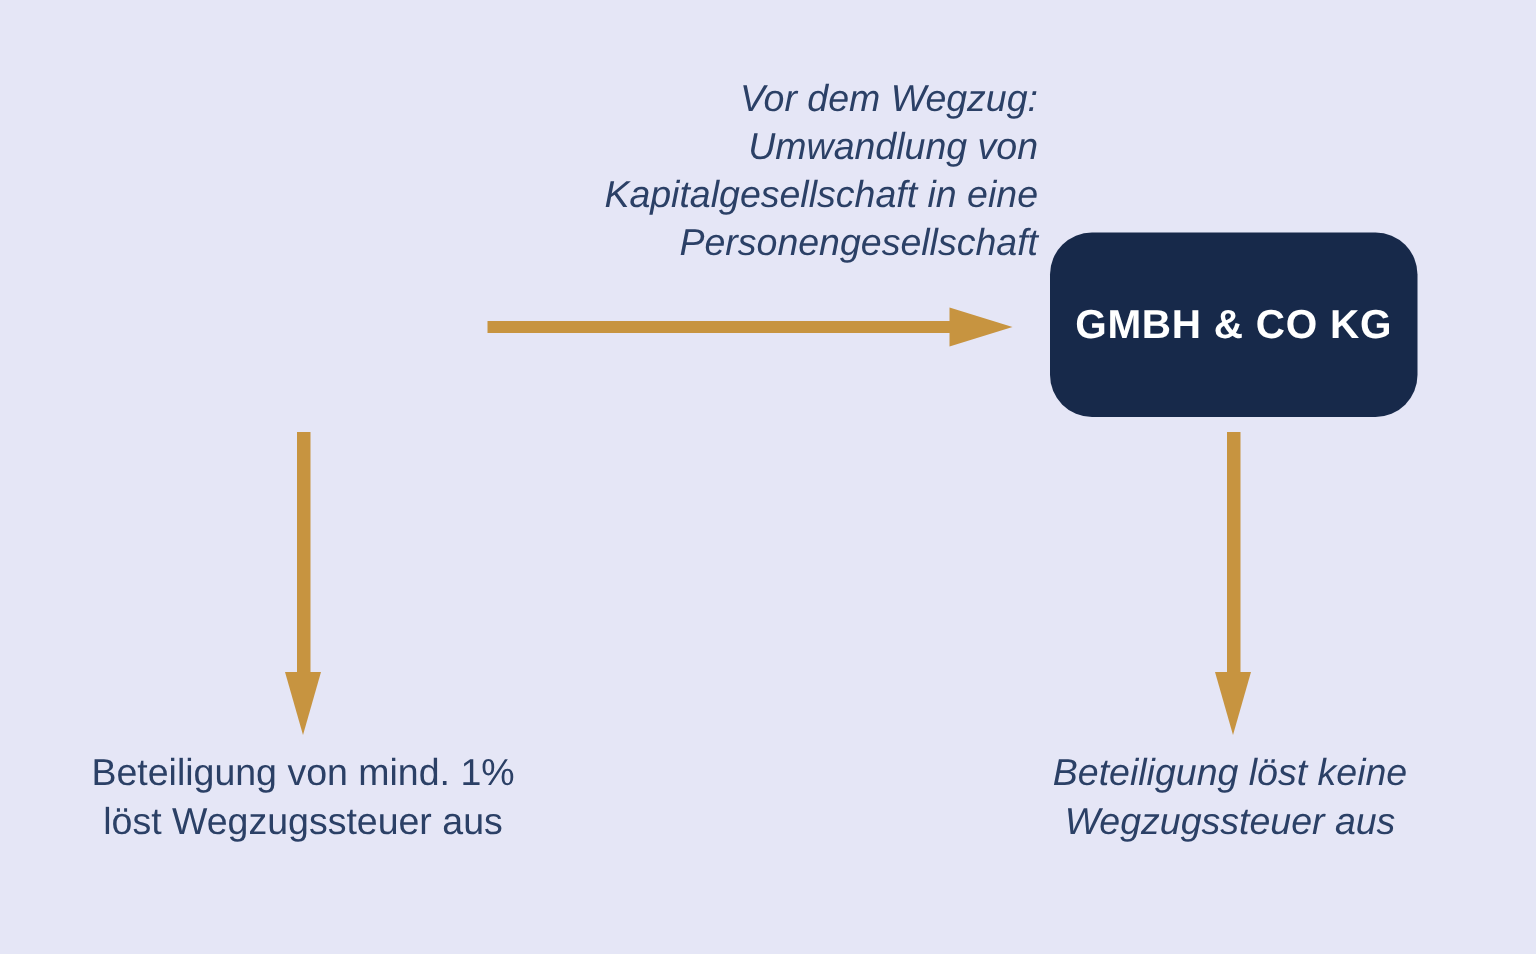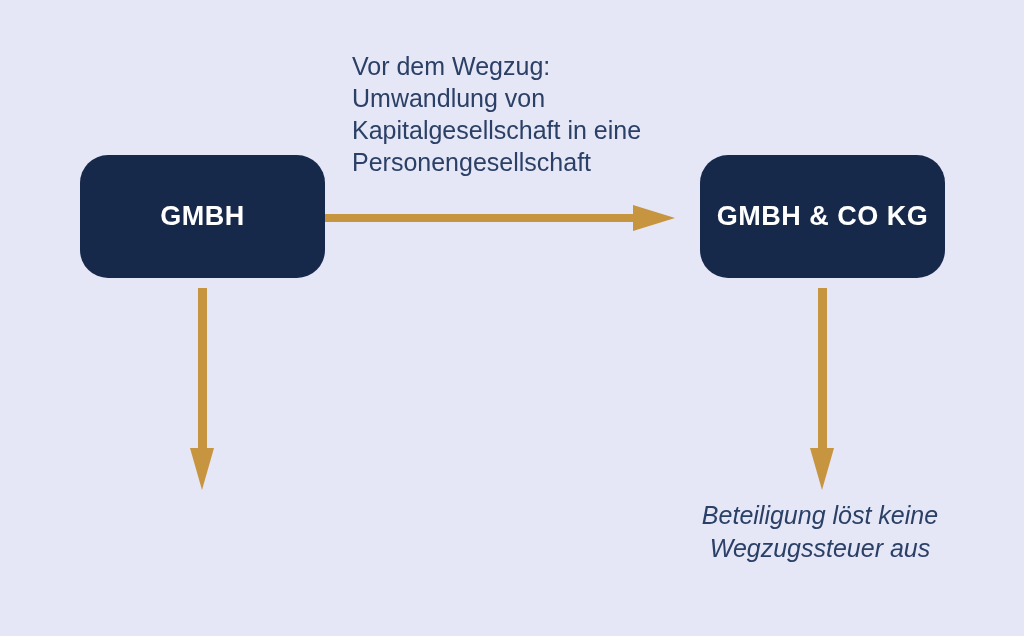--- a/index.html
+++ b/index.html
@@ -40,22 +40,23 @@
     white-space: nowrap;
   }
   .box-left  { left: 80px;  top: 155px; }
   .box-right { left: 700px; top: 155px; }
 
   .annotation {
     position: absolute;
     color: var(--text);
     font-size: 25px;
     line-height: 32px;
-    text-align: left;
+    text-align: right;
     white-space: pre-line;
+    font-style: italic;
   }
   .annotation-top { left: 352px; top: 50px; width: 340px; }
 
   .caption {
     position: absolute;
     color: var(--text);
     font-size: 25px;
     line-height: 33px;
     text-align: center;
     white-space: pre-line;
@@ -104,34 +105,33 @@
 </head>
 <body>
 
 <div class="canvas">
 
   <div class="annotation annotation-top">Vor dem Wegzug:
 Umwandlung von
 Kapitalgesellschaft in eine
 Personengesellschaft</div>
 
-  <div class="node-box box-left">
-    <span class="label">GMBH</span>
-  </div>
 
   <div class="node-box box-right">
     <span class="label">GMBH &amp; CO KG</span>
   </div>
 
   <div class="h-shaft"></div>
   <div class="h-head"></div>
 
   <div class="v-shaft v-shaft-left"></div>
   <div class="v-head v-head-left"></div>
 
   <div class="v-shaft v-shaft-right"></div>
   <div class="v-head v-head-right"></div>
 
+  <div class="caption caption-left">Beteiligung von mind. 1%
+löst Wegzugssteuer aus</div>
 
   <div class="caption caption-right">Beteiligung löst keine
 Wegzugssteuer aus</div>
 
 </div>
 
 </body></html>

